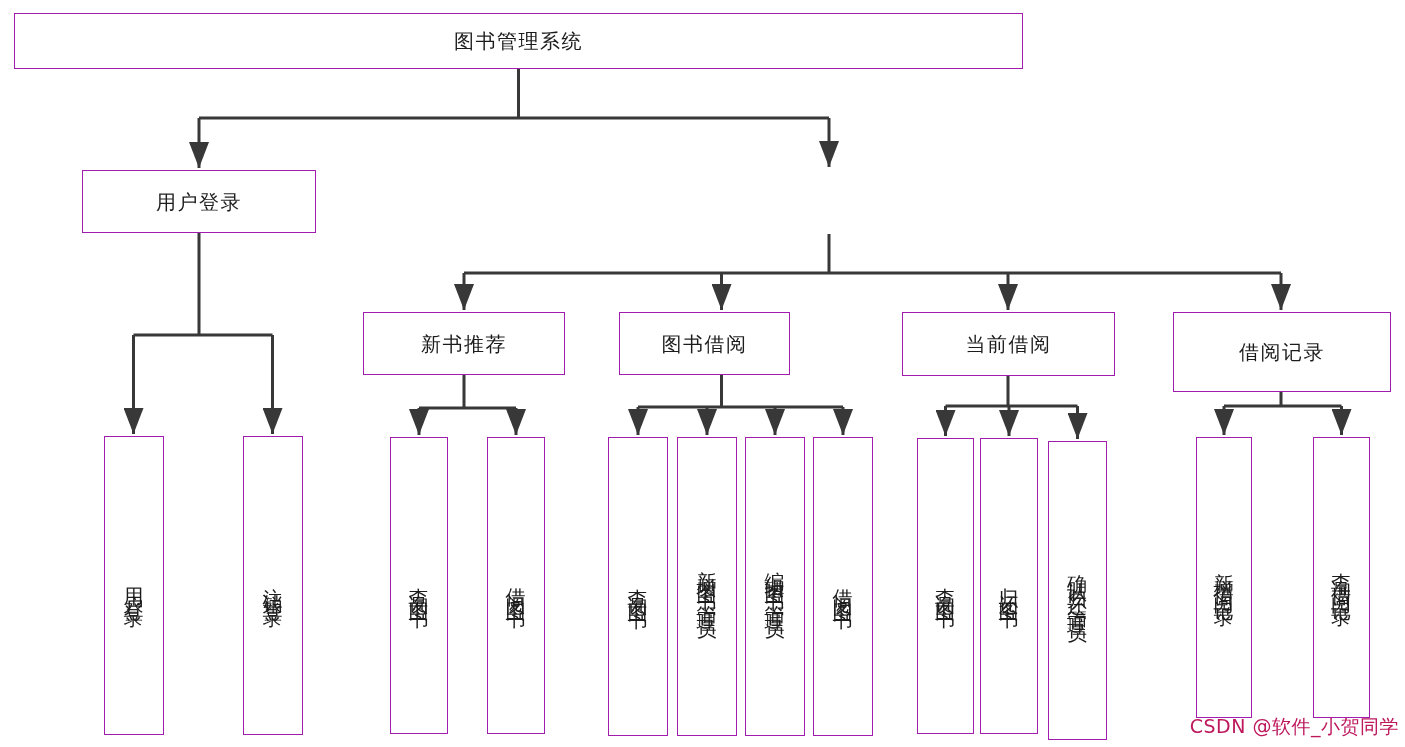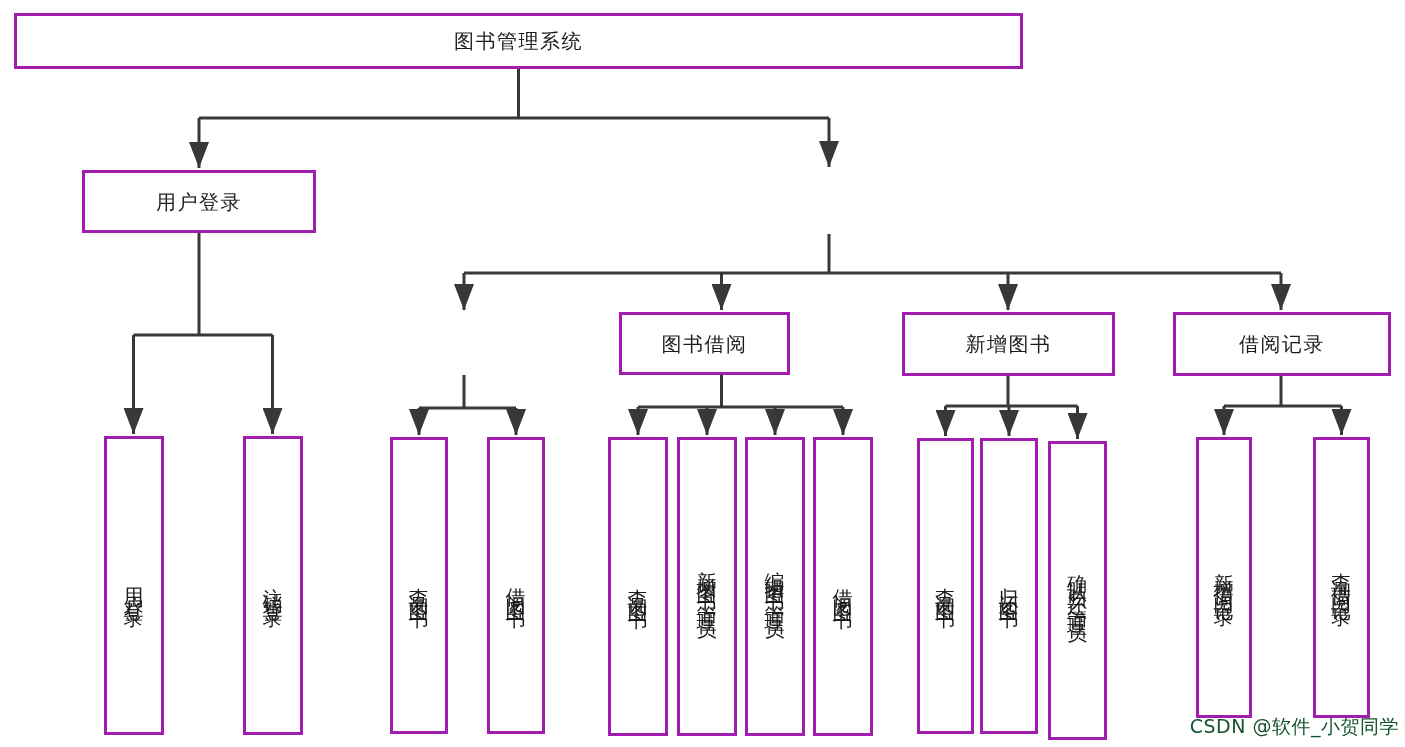--- a/index.html
+++ b/index.html
@@ -12,21 +12,21 @@
     overflow: hidden;
   }
   #wires {
     position: absolute;
     left: 0; top: 0;
     width: 1405px; height: 747px;
   }
   .box {
     position: absolute;
     box-sizing: border-box;
-    border: 3px solid #a21caf;
+    border: 1px solid #a21caf;
     background: #ffffff;
     display: flex;
     align-items: center;
     justify-content: center;
     color: #1c1c1c;
     font-size: 20px;
   }
   .box.h span {
     letter-spacing: 1.5px;
     white-space: nowrap;
@@ -38,21 +38,21 @@
     letter-spacing: 7px;
     line-height: 1.1;
     white-space: nowrap;
   }
   .watermark {
     position: absolute;
     top: 714px;
     right: 6px;
     font-size: 19px;
     letter-spacing: 0.5px;
-    color: #14532d;
+    color: #be185d;
     white-space: nowrap;
   }
 </style>
 </head>
 <body>
 
 <div id="canvas">
 
   <svg id="wires" viewBox="0 0 1405 747" xmlns="http://www.w3.org/2000/svg">
     <defs>
@@ -98,27 +98,30 @@
   </svg>
 
   <div class="box h" style="left:14px;top:13px;width:1009px;height:56px">
     <span>图书管理系统</span>
   </div>
 
   <div class="box h" style="left:82px;top:170px;width:234px;height:63px">
     <span>用户登录</span>
   </div>
 
+  <div class="box h" style="left:363px;top:312px;width:202px;height:63px">
+    <span>新书推荐</span>
+  </div>
   <div class="box h" style="left:619px;top:312px;width:171px;height:63px">
     <span>图书借阅</span>
   </div>
   <div class="box h" style="left:902px;top:312px;width:213px;height:64px">
-    <span>新增图书</span>
+    <span>当前借阅</span>
   </div>
-  <div class="box h" style="left:1173px;top:312px;width:218px;height:64px">
+  <div class="box h" style="left:1173px;top:312px;width:218px;height:80px">
     <span>借阅记录</span>
   </div>
 
   <div class="box v" style="left:104px;top:436px;width:60px;height:299px">
     <span>用户登录</span>
   </div>
   <div class="box v" style="left:243px;top:436px;width:60px;height:299px">
     <span>注销登录</span>
   </div>
 

